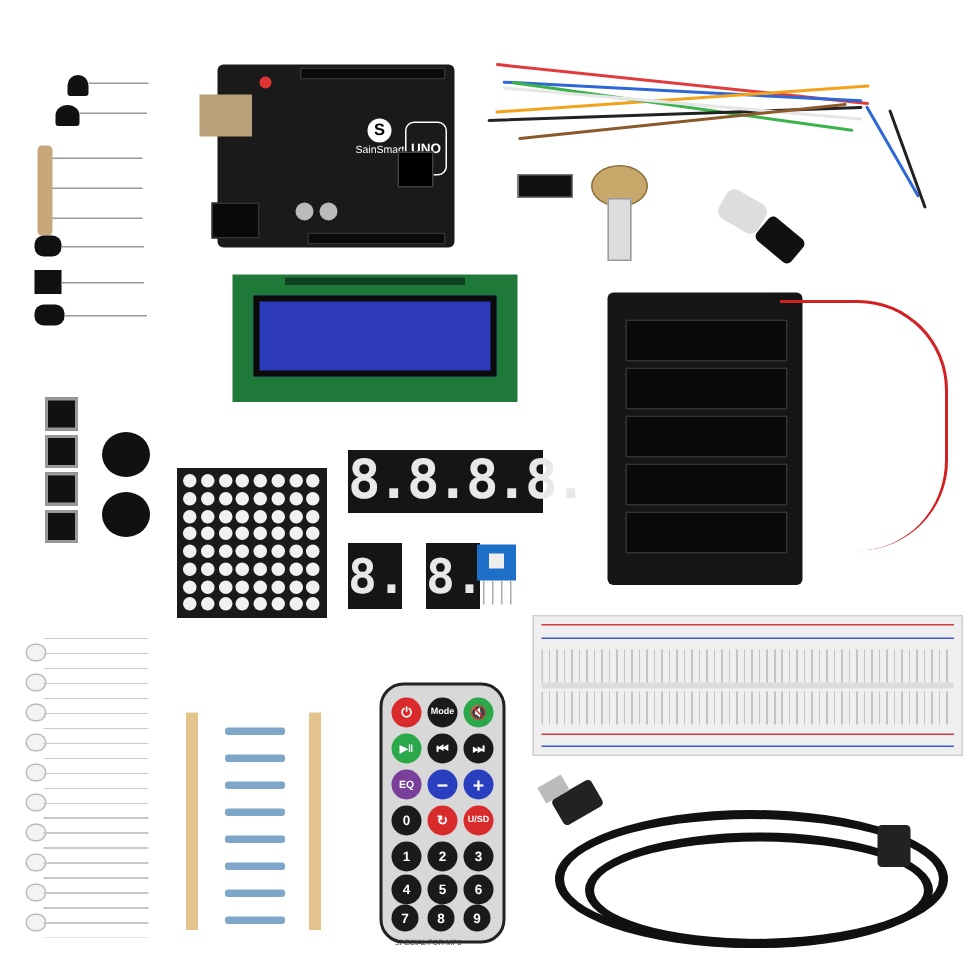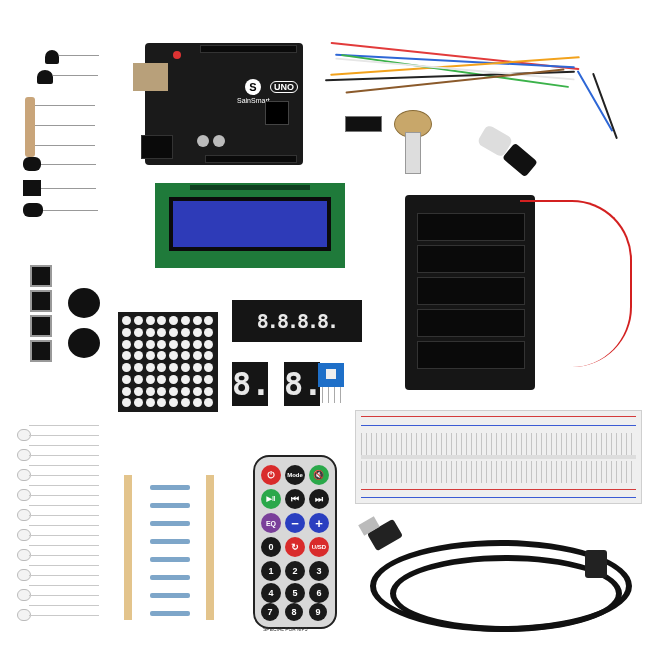--- a/index.html
+++ b/index.html
@@ -44,21 +44,21 @@
   <div class="abs comp-dark" style="left:8px;top:158px;width:20px;height:14px;border-radius:6px;"></div>
   <div class="abs" style="left:28px;top:165px;width:55px;height:1px;background:#999;"></div>
 </div>
 
 <div class="abs board" style="left:145px;top:43px;width:158px;height:122px;">
   <div class="abs" style="left:-12px;top:20px;width:35px;height:28px;background:#b8a07a;"></div>
   <div class="abs" style="left:-4px;top:92px;width:30px;height:22px;background:#0a0a0a;border:1px solid #333;"></div>
   <div class="abs" style="left:28px;top:8px;width:8px;height:8px;border-radius:50%;background:#d33;"></div>
   <div class="abs" style="left:100px;top:36px;width:16px;height:16px;border-radius:50%;background:#fff;color:#000;font-size:11px;font-weight:bold;display:flex;align-items:center;justify-content:center;">S</div>
   <div class="abs label-text" style="left:92px;top:54px;">SainSmart</div>
-  <div class="abs" style="left:125px;top:38px;border:1px solid #fff;border-radius:6px;color:#fff;font-size:9px;font-weight:bold;padding:0 3px;">UNO</div>
+  <div class="abs" style="left:125px;top:38px;border:1px solid #fff;border-radius:6px;color:#fff;font-size:9px;font-weight:bold;padding:12px 3px;">UNO</div>
   <div class="abs" style="left:120px;top:58px;width:22px;height:22px;background:#000;border:1px solid #444;"></div>
   <div class="abs" style="left:55px;top:2px;width:95px;height:6px;background:#0a0a0a;border:1px solid #333;"></div>
   <div class="abs" style="left:60px;top:112px;width:90px;height:6px;background:#0a0a0a;border:1px solid #333;"></div>
   <div class="abs" style="left:52px;top:92px;width:12px;height:12px;border-radius:50%;background:#bbb;"></div>
   <div class="abs" style="left:68px;top:92px;width:12px;height:12px;border-radius:50%;background:#bbb;"></div>
 </div>
 
 <div class="abs" style="left:320px;top:20px;width:320px;height:170px;">
   <div class="wire" style="left:10px;top:35px;width:250px;background:#e23b3b;transform:rotate(6deg);"></div>
   <div class="wire" style="left:15px;top:40px;width:240px;background:#2e67d6;transform:rotate(3deg);"></div>
@@ -167,21 +167,21 @@
   <span class="dot"></span>
     <span class="dot"></span>
     <span class="dot"></span>
     <span class="dot"></span>
     <span class="dot"></span>
     <span class="dot"></span>
     <span class="dot"></span>
     <span class="dot"></span>
 </div>
 
-<div class="abs seg" style="left:232px;top:300px;width:130px;height:42px;font-size:20px;line-height:42px;letter-spacing:-2px;">8.8.8.8.</div>
+<div class="abs seg" style="left:232px;top:300px;width:130px;height:42px;font-size:36px;line-height:42px;letter-spacing:-2px;">8.8.8.8.</div>
 <div class="abs seg" style="left:232px;top:362px;width:36px;height:44px;font-size:32px;line-height:44px;">8.</div>
 <div class="abs seg" style="left:284px;top:362px;width:36px;height:44px;font-size:32px;line-height:44px;">8.</div>
 
 <div class="abs" style="left:318px;top:363px;width:26px;height:40px;">
   <div class="abs" style="left:0;top:0;width:26px;height:24px;background:#1e6fc8;"></div>
   <div class="abs" style="left:8px;top:6px;width:10px;height:10px;background:#eee;"></div>
   <div class="abs" style="left:4px;top:24px;width:1px;height:16px;background:#aaa;"></div>
   <div class="abs" style="left:10px;top:24px;width:1px;height:16px;background:#aaa;"></div>
   <div class="abs" style="left:16px;top:24px;width:1px;height:16px;background:#aaa;"></div>
   <div class="abs" style="left:22px;top:24px;width:1px;height:16px;background:#aaa;"></div>

